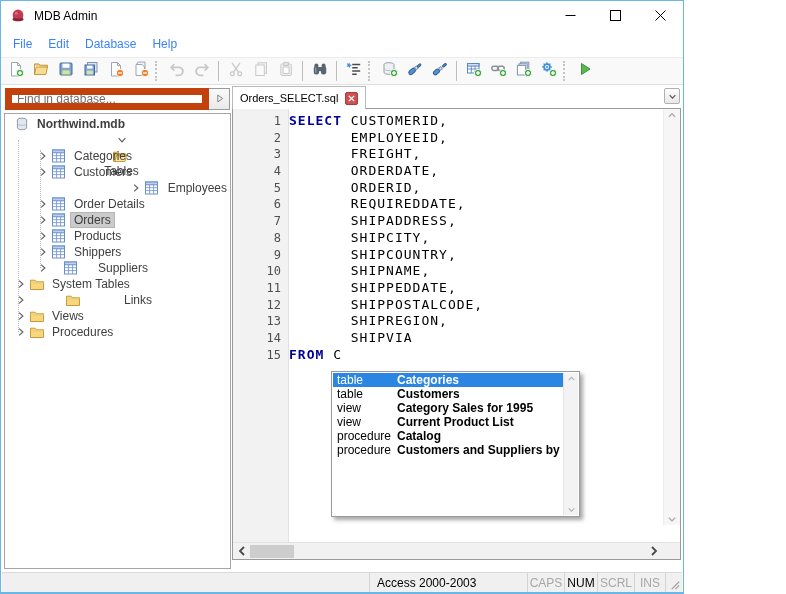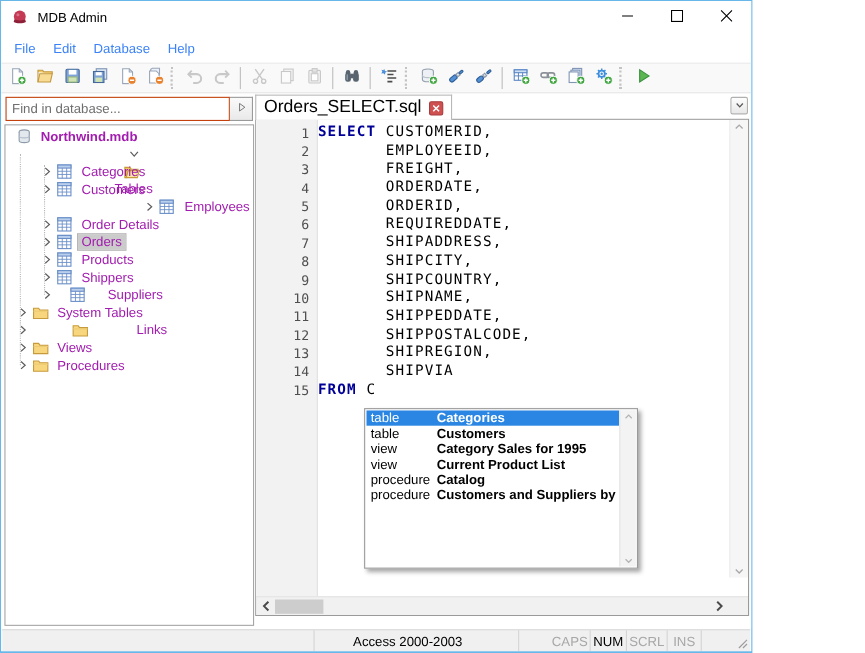--- a/index.html
+++ b/index.html
@@ -23,37 +23,37 @@
   .tb-btn.disabled { opacity:.95; }
   .tb-sep-dotted { width:7px; height:20px; margin:0 2px; border-left:2px dotted #c3c3c3; }
   .tb-sep-line { width:1px; height:20px; background:#bdbdbd; margin:0 4px; }
 
   
   .content { position:absolute; top:84px; left:0; right:0; bottom:21px; background:#fff; }
 
   
   .sidebar { position:absolute; left:3px; top:1px; width:227px; bottom:1px; }
   .search-row { position:absolute; top:2px; left:1px; right:1px; height:22px; display:flex; }
-  .search-input { flex:1; border:1px solid #c2410c; font-size:12px; padding:2px 5px; color:#444; outline:none; font-family:"Liberation Sans",sans-serif; }
+  .search-input { flex:1; border:7px solid #c2410c; font-size:12px; padding:2px 5px; color:#444; outline:none; font-family:"Liberation Sans",sans-serif; }
   .search-input::placeholder { color:#6f6f6f; }
   .search-go { width:21px; border:1px solid #9a9a9a; border-left:none; background:linear-gradient(#fafafa,#e9e9e9); display:flex; align-items:center; justify-content:center; }
   .tree-panel { position:absolute; top:27px; left:0; right:0; bottom:1px; border:1px solid #a6a6a6; background:#fff; overflow:hidden; }
   .tree { position:relative; padding-top:2px; }
-  .tree-row { display:flex; align-items:center; height:16px; font-size:12px; color:#a21caf; position:relative; white-space:nowrap; }
+  .tree-row { display:flex; align-items:center; height:16px; font-size:12px; color:#404040; position:relative; white-space:nowrap; }
   .tree-row .chev { width:15px; height:14px; display:flex; align-items:center; justify-content:center; flex:0 0 15px; }
   .tree-row .nicon { width:17px; height:16px; display:flex; align-items:center; justify-content:center; flex:0 0 17px; margin-right:4px; }
   .tree-row.bold .lbl { font-weight:bold; }
   .tree-row .lbl { padding:0 3px; }
   .tree-row.selected .lbl { background:#cbcbcb; outline:1px solid #b5b5b5; }
   .tree-guide { position:absolute; border-left:1px dotted #b8b8b8; width:0; }
 
   
   .main { position:absolute; left:231px; right:2px; top:1px; bottom:0; }
   .tabstrip { position:absolute; top:0; left:0; right:0; height:23px; }
-  .tab { position:absolute; left:0; top:0; height:23px; background:#fff; border:1px solid #b9b9b9; border-bottom:none; display:flex; align-items:center; padding:0 7px; font-size:16px; z-index:2; }
+  .tab { position:absolute; left:0; top:0; height:23px; background:#fff; border:1px solid #b9b9b9; border-bottom:none; display:flex; align-items:center; padding:0 7px; font-size:11px; z-index:2; }
   .tab-label { margin-right:7px; color:#000; }
   .tab-close { width:13px; height:13px; background:#cf5050; border:1px solid #a83c3c; border-radius:2px; display:flex; align-items:center; justify-content:center; }
   .tab-dropdown { position:absolute; right:1px; top:2px; width:16px; height:16px; border:1px solid #b0b0b0; background:linear-gradient(#fdfdfd,#e8e8e8); display:flex; align-items:center; justify-content:center; border-radius:2px; }
   .editor-box { position:absolute; top:22px; left:0; right:0; height:452px; border:1px solid #9a9a9a; background:#fff; }
   .code-area { position:absolute; top:0; left:0; right:0; bottom:17px; overflow:hidden; background:#fff; }
   .gutter-bg { position:absolute; top:0; left:0; width:56px; bottom:0; background:#f2f2f2; border-right:1px solid #e2e2e2; }
   .code-lines { position:relative; padding-top:4px; }
   .code-row { display:flex; height:16.7px; line-height:16.7px; font-family:"DejaVu Sans Mono", monospace; font-size:13px; letter-spacing:1px; }
   .code-row .ln { width:56px; flex:0 0 56px; text-align:right; padding-right:8px; color:#4f4f4f; font-size:12px; letter-spacing:0; }
   .code-row .code { white-space:pre; color:#000; }
@@ -72,21 +72,21 @@
   .ac-row { display:flex; height:14px; line-height:14px; font-size:12px; align-items:center; white-space:nowrap; }
   .ac-row .ac-type { width:64px; flex:0 0 64px; padding-left:4px; color:#000; overflow:hidden; }
   .ac-row .ac-name { font-weight:bold; color:#000; overflow:hidden; }
   .ac-row.selected { background:#2a86e2; }
   .ac-row.selected .ac-type, .ac-row.selected .ac-name { color:#fff; }
   .ac-scroll { position:absolute; top:1px; right:1px; width:15px; bottom:1px; background:#f3f3f3; border-left:1px solid #e4e4e4; }
   .ac-scroll .arr-up { position:absolute; top:2px; left:0; right:0; display:flex; justify-content:center; }
   .ac-scroll .arr-dn { position:absolute; bottom:2px; left:0; right:0; display:flex; justify-content:center; }
 
   
-  .statusbar { position:absolute; bottom:0; left:1px; right:1px; height:20px; background:#f0f0f0; border-top:1px solid #d9d9d9; display:flex; align-items:stretch; font-size:12px;gap:28px; }
+  .statusbar { position:absolute; bottom:0; left:1px; right:1px; height:20px; background:#f0f0f0; border-top:1px solid #d9d9d9; display:flex; align-items:stretch; font-size:12px; }
   .sb-spacer { flex:1; border-right:1px solid #d4d4d4; }
   .sb-format { width:158px; display:flex; align-items:center; padding-left:7px; color:#000; border-right:1px solid #d4d4d4; }
   .sb-ind { display:flex; align-items:center; justify-content:center; border-right:1px solid #d4d4d4; color:#a7a7a7; }
   .sb-ind.active { color:#000; }
   .sb-ind.w1{width:37px}.sb-ind.w2{width:33px}.sb-ind.w3{width:37px}.sb-ind.w4{width:31px}
   .sb-grip { width:16px; display:flex; align-items:flex-end; justify-content:flex-end; padding:0 2px 2px 0; }
 </style>
 </head>
 <body>
 

